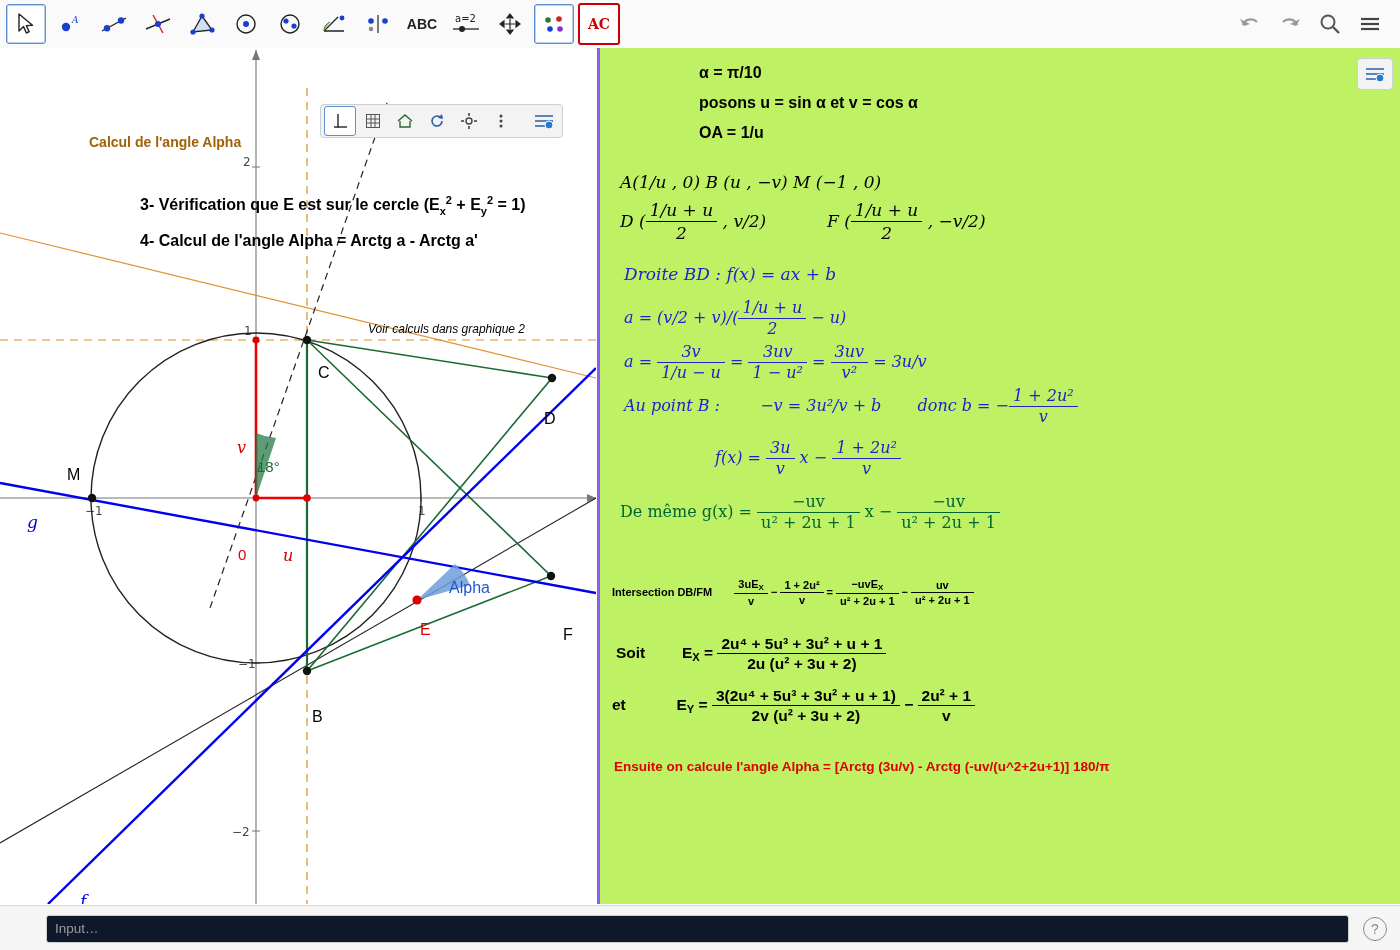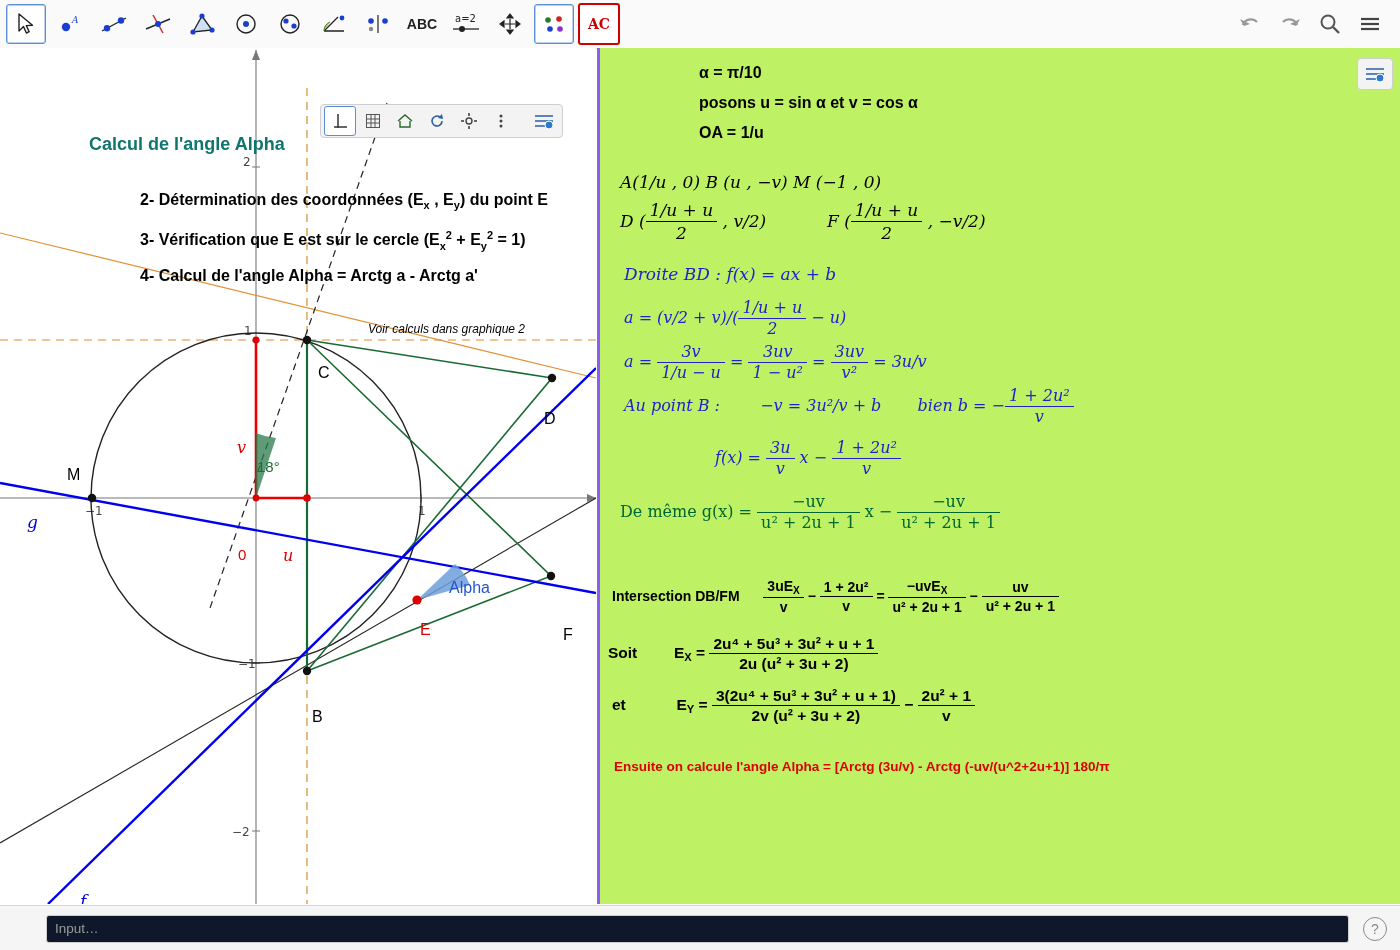--- a/index.html
+++ b/index.html
@@ -63,21 +63,21 @@
     background:#0f172a;color:#9a9a9a;font-size:13.5px;padding:0 8px;line-height:26px;
     font-family:"Liberation Sans", sans-serif;
   }
   .help{
     margin-left:14px;width:22px;height:22px;border-radius:50%;border:1.5px solid #8a8a8a;
     color:#8a8a8a;font-size:14px;display:flex;align-items:center;justify-content:center;cursor:pointer;
   }
 
   
   .title-blue{
-    position:absolute;left:89px;top:86px;color:#0f766e;font-weight:bold;font-size:18px;white-space:nowrap;
+    position:absolute;left:89px;top:86px;color:#a16207;font-weight:bold;font-size:14px;white-space:nowrap;
   }
   .steps{position:absolute;left:140px;top:137px;font-size:16px;font-weight:bold;color:#000;line-height:30px;white-space:nowrap;}
   .steps sub{font-size:11px;}
   .steps sup{font-size:11px;}
   .voir{position:absolute;left:368px;top:274px;font-size:12px;font-style:italic;color:#000;white-space:nowrap;}
 
   
   .hd{position:absolute;font-size:16px;font-weight:bold;color:#000;white-space:nowrap;}
   .blk{position:absolute;white-space:nowrap;}
   .frac{display:inline-block;vertical-align:middle;text-align:center;}
@@ -300,21 +300,20 @@
     <div style="position:absolute;left:27px;top:464px;font-size:17px;color:#0000dd;font-style:italic;font-family:'DejaVu Serif',serif;">g</div>
     <div style="position:absolute;left:283px;top:498px;font-size:16px;color:#dd0000;font-family:'DejaVu Serif',serif;font-style:italic;">u</div>
     <div style="position:absolute;left:237px;top:390px;font-size:16px;color:#dd0000;font-family:'DejaVu Serif',serif;font-style:italic;">v</div>
     <div style="position:absolute;left:257px;top:410px;font-size:15px;color:#1a6b33;">18°</div>
     <div style="position:absolute;left:449px;top:531px;font-size:16px;color:#2255cc;">Alpha</div>
     <div style="position:absolute;left:238px;top:498px;font-size:15px;color:#dd0000;">0</div>
 
     <div class="title-blue">Calcul de l'angle Alpha</div>
 
     <div class="steps">
-      <div>2- Détermination des coordonnées (E<sub>x</sub> , E<sub>y</sub>) du point E</div>
       <div>3- Vérification que E est sur le cercle (E<sub>x</sub><sup>2</sup> + E<sub>y</sub><sup>2</sup> = 1)</div>
       <div>4- Calcul de l'angle Alpha = Arctg a - Arctg a'</div>
     </div>
 
     <div class="voir">Voir calculs dans graphique 2</div>
 
     
     <div class="gstyle">
       <div class="gb act">
         <svg width="18" height="18" viewBox="0 0 18 18">
@@ -413,44 +412,44 @@
       <span> = </span><span class="frac"><span class="num">3uv</span><span class="den">1 − u²</span></span>
       <span> = </span><span class="frac"><span class="num">3uv</span><span class="den">v²</span></span>
       <span>= 3u/v</span>
     </div>
 
     <div class="blk serif blue" style="left:24px;top:338px;font-size:16px;font-style:italic;">
       <span>Au point B :</span>
       <span style="display:inline-block;width:30px;"></span>
       <span>−v = 3u²/v + b</span>
       <span style="display:inline-block;width:26px;"></span>
-      <span>bien b = −</span><span class="frac"><span class="num">1 + 2u²</span><span class="den">v</span></span>
+      <span>donc b = −</span><span class="frac"><span class="num">1 + 2u²</span><span class="den">v</span></span>
     </div>
 
     <div class="blk serif blue" style="left:115px;top:390px;font-size:16px;font-style:italic;">
       <span>f(x) = </span><span class="frac"><span class="num">3u</span><span class="den">v</span></span><span> x  −  </span><span class="frac"><span class="num">1 + 2u²</span><span class="den">v</span></span>
     </div>
 
     <div class="blk serif green" style="left:20px;top:444px;font-size:16px;">
       <span>De même   g(x) = </span><span class="frac"><span class="num">−uv</span><span class="den">u² + 2u + 1</span></span><span> x  −  </span><span class="frac"><span class="num">−uv</span><span class="den">u² + 2u + 1</span></span>
     </div>
 
-    <div class="blk" style="left:12px;top:530px;font-size:14px;font-weight:bold;">
+    <div class="blk" style="left:12px;top:530px;font-size:11px;font-weight:bold;">
       <span>Intersection  DB/FM</span>
       <span style="display:inline-block;width:16px;"></span>
       <span class="frac"><span class="num">3uE<sub class="s">X</sub></span><span class="den">v</span></span>
       <span>−</span>
       <span class="frac"><span class="num">1 + 2u²</span><span class="den">v</span></span>
       <span>=</span>
       <span class="frac"><span class="num">−uvE<sub class="s">X</sub></span><span class="den">u² + 2u + 1</span></span>
       <span>−</span>
       <span class="frac"><span class="num">uv</span><span class="den">u² + 2u + 1</span></span>
     </div>
 
-    <div class="blk" style="left:8px;top:586px;font-size:15.5px;font-weight:bold;">
+    <div class="blk" style="left:16px;top:586px;font-size:15.5px;font-weight:bold;">
       <span>Soit</span>
       <span style="display:inline-block;width:28px;"></span>
       <span>E<sub class="s">X</sub> = </span>
       <span class="frac"><span class="num">2u⁴ + 5u³ + 3u² + u + 1</span><span class="den">2u (u² + 3u + 2)</span></span>
     </div>
 
     <div class="blk" style="left:12px;top:638px;font-size:15.5px;font-weight:bold;">
       <span>et</span>
       <span style="display:inline-block;width:42px;"></span>
       <span>E<sub class="s">Y</sub> = </span>

